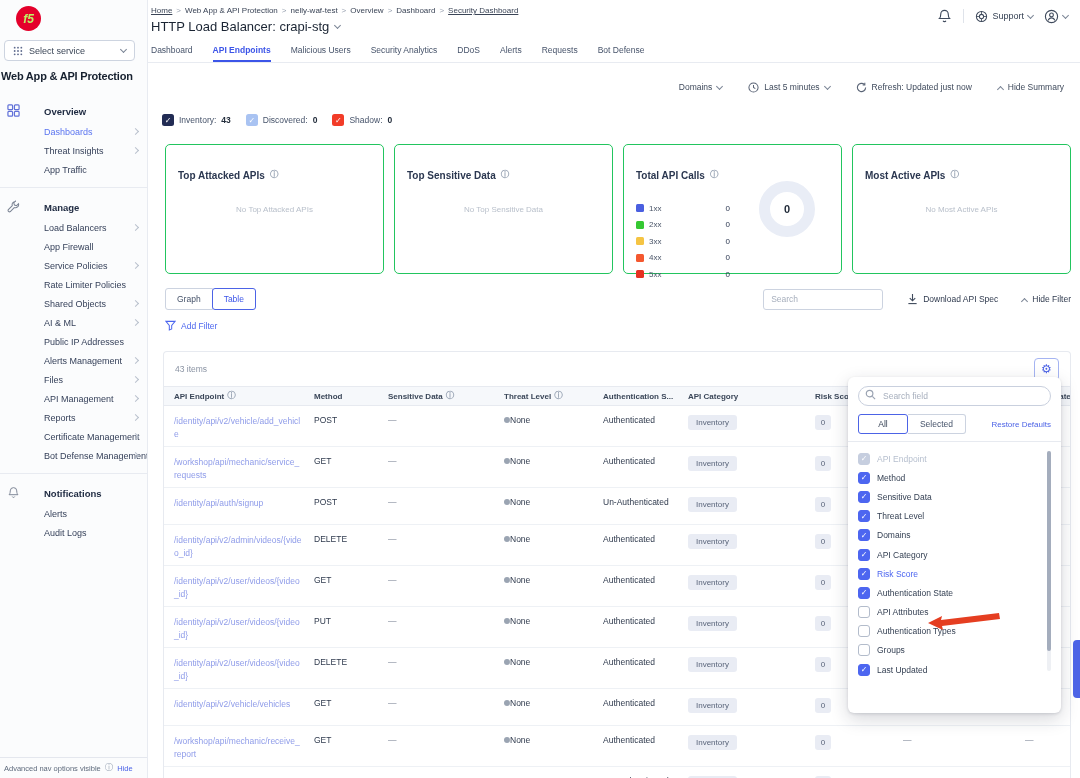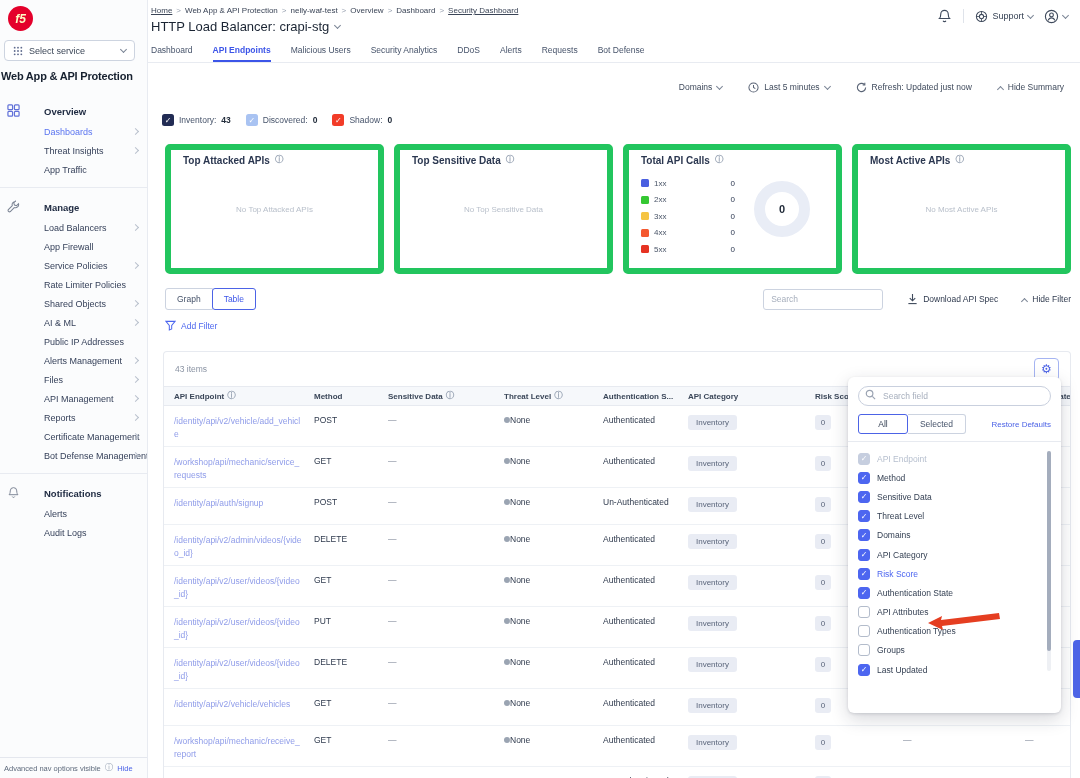--- a/index.html
+++ b/index.html
@@ -1,20 +1,20 @@
 <!DOCTYPE html>
 <html><head>
 <meta charset="utf-8">
 <style>
 *{margin:0;padding:0;box-sizing:border-box;}
 html,body{width:1080px;height:778px;overflow:hidden;background:#fff;
   font-family:"Liberation Sans",sans-serif;color:#333f52;}
 
 .sidebar{position:fixed;left:0;top:0;width:148px;height:778px;background:#fbfcfd;border-right:1px solid #e8ebf1;z-index:5;}
-.logo{position:absolute;left:8px;top:6px;width:25px;height:25px;border-radius:50%;background:#e4002b;color:#fef9c3;
+.logo{position:absolute;left:16px;top:6px;width:25px;height:25px;border-radius:50%;background:#e4002b;color:#bef264;
   font-style:italic;font-weight:bold;font-size:12px;display:flex;align-items:center;justify-content:center;}
 .select-service{position:absolute;left:4px;top:40px;width:131px;height:21px;background:#fff;border:1px solid #cdd4e0;
   border-radius:4px;display:flex;align-items:center;gap:6px;padding:0 8px;font-size:9px;color:#3c4758;}
 .select-service .chev{margin-left:auto;}
 .sidebar-title{position:absolute;left:1px;top:70px;font-size:11px;font-weight:bold;color:#16202f;white-space:nowrap;letter-spacing:-0.2px;}
 .sidebar-nav{position:absolute;top:92px;left:0;right:0;}
 .side-header{position:relative;display:flex;align-items:center;height:22px;padding-left:44px;font-size:9.5px;font-weight:bold;color:#1d2940;margin-top:8px;}
 .side-header .sicon{position:absolute;left:7px;top:4px;width:14px;height:14px;}
 .side-row{position:relative;display:flex;align-items:center;height:19px;padding:0 16px 0 44px;font-size:9px;color:#36415a;white-space:nowrap;overflow:hidden;cursor:pointer;}
 .side-row.active{color:#5a74f0;}
@@ -44,24 +44,24 @@
 .tab{font-size:8.5px;color:#46536a;line-height:21px;cursor:pointer;}
 .tab.active{color:#3c55e8;font-weight:bold;border-bottom:2px solid #3c55e8;}
 .controls-row{display:flex;justify-content:flex-end;align-items:center;gap:26px;height:20px;margin:14px 16px 0 0;font-size:8.5px;color:#3f4a5c;}
 .ctrl{display:flex;align-items:center;gap:5px;cursor:pointer;}
 .filters-row{margin:16px 0 0 14px;display:flex;gap:15px;align-items:center;height:14px;}
 .inv-filter{display:flex;align-items:center;gap:5px;font-size:8.5px;color:#46536a;cursor:pointer;}
 .mini-check{width:12px;height:12px;border-radius:2.5px;color:#fff;font-size:8px;display:flex;align-items:center;justify-content:center;flex:none;}
 .inv-value{font-weight:bold;color:#222c3b;}
 
 .cards-row{display:flex;gap:10px;margin:17px 9px 0 17px;height:130px;}
-.card{flex:1;border:6px solid #22c55e;border-radius:5px;position:relative;padding:4px 12px;background:#fff;}
+.card{flex:1;border:1px solid #22c55e;border-radius:5px;position:relative;padding:24px 12px;background:#fff;}
 .card-title{display:flex;align-items:center;gap:5px;font-size:10px;font-weight:bold;color:#2b3750;position:relative;z-index:1;}
 .card-empty{position:absolute;left:0;right:0;top:0;bottom:0;display:flex;align-items:center;justify-content:center;font-size:8px;color:#b9c0cb;}
-.legend{margin-top:9px;width:94px;}
+.legend{margin-top:19px;width:94px;}
 .legend-row{display:flex;align-items:center;gap:5px;height:16.5px;font-size:8px;color:#4a5568;}
 .swatch{width:8px;height:8px;border-radius:1.5px;flex:none;}
 .legend-val{margin-left:auto;color:#2b3750;}
 .donut{position:absolute;right:26px;top:50%;transform:translateY(-50%);width:56px;height:56px;border:11px solid #e9edf6;border-radius:50%;
   display:flex;align-items:center;justify-content:center;font-size:11px;font-weight:bold;color:#1f2937;}
 
 .toolbar-row{display:flex;align-items:center;margin:14px 9px 0 17px;height:22px;}
 .seg{display:flex;}
 .seg-btn{height:22px;padding:0 11px;font-size:8.5px;display:flex;align-items:center;border:1px solid #ccd3e0;background:#fff;color:#46536a;cursor:pointer;}
 .seg-btn:first-child{border-radius:3px 0 0 3px;}

